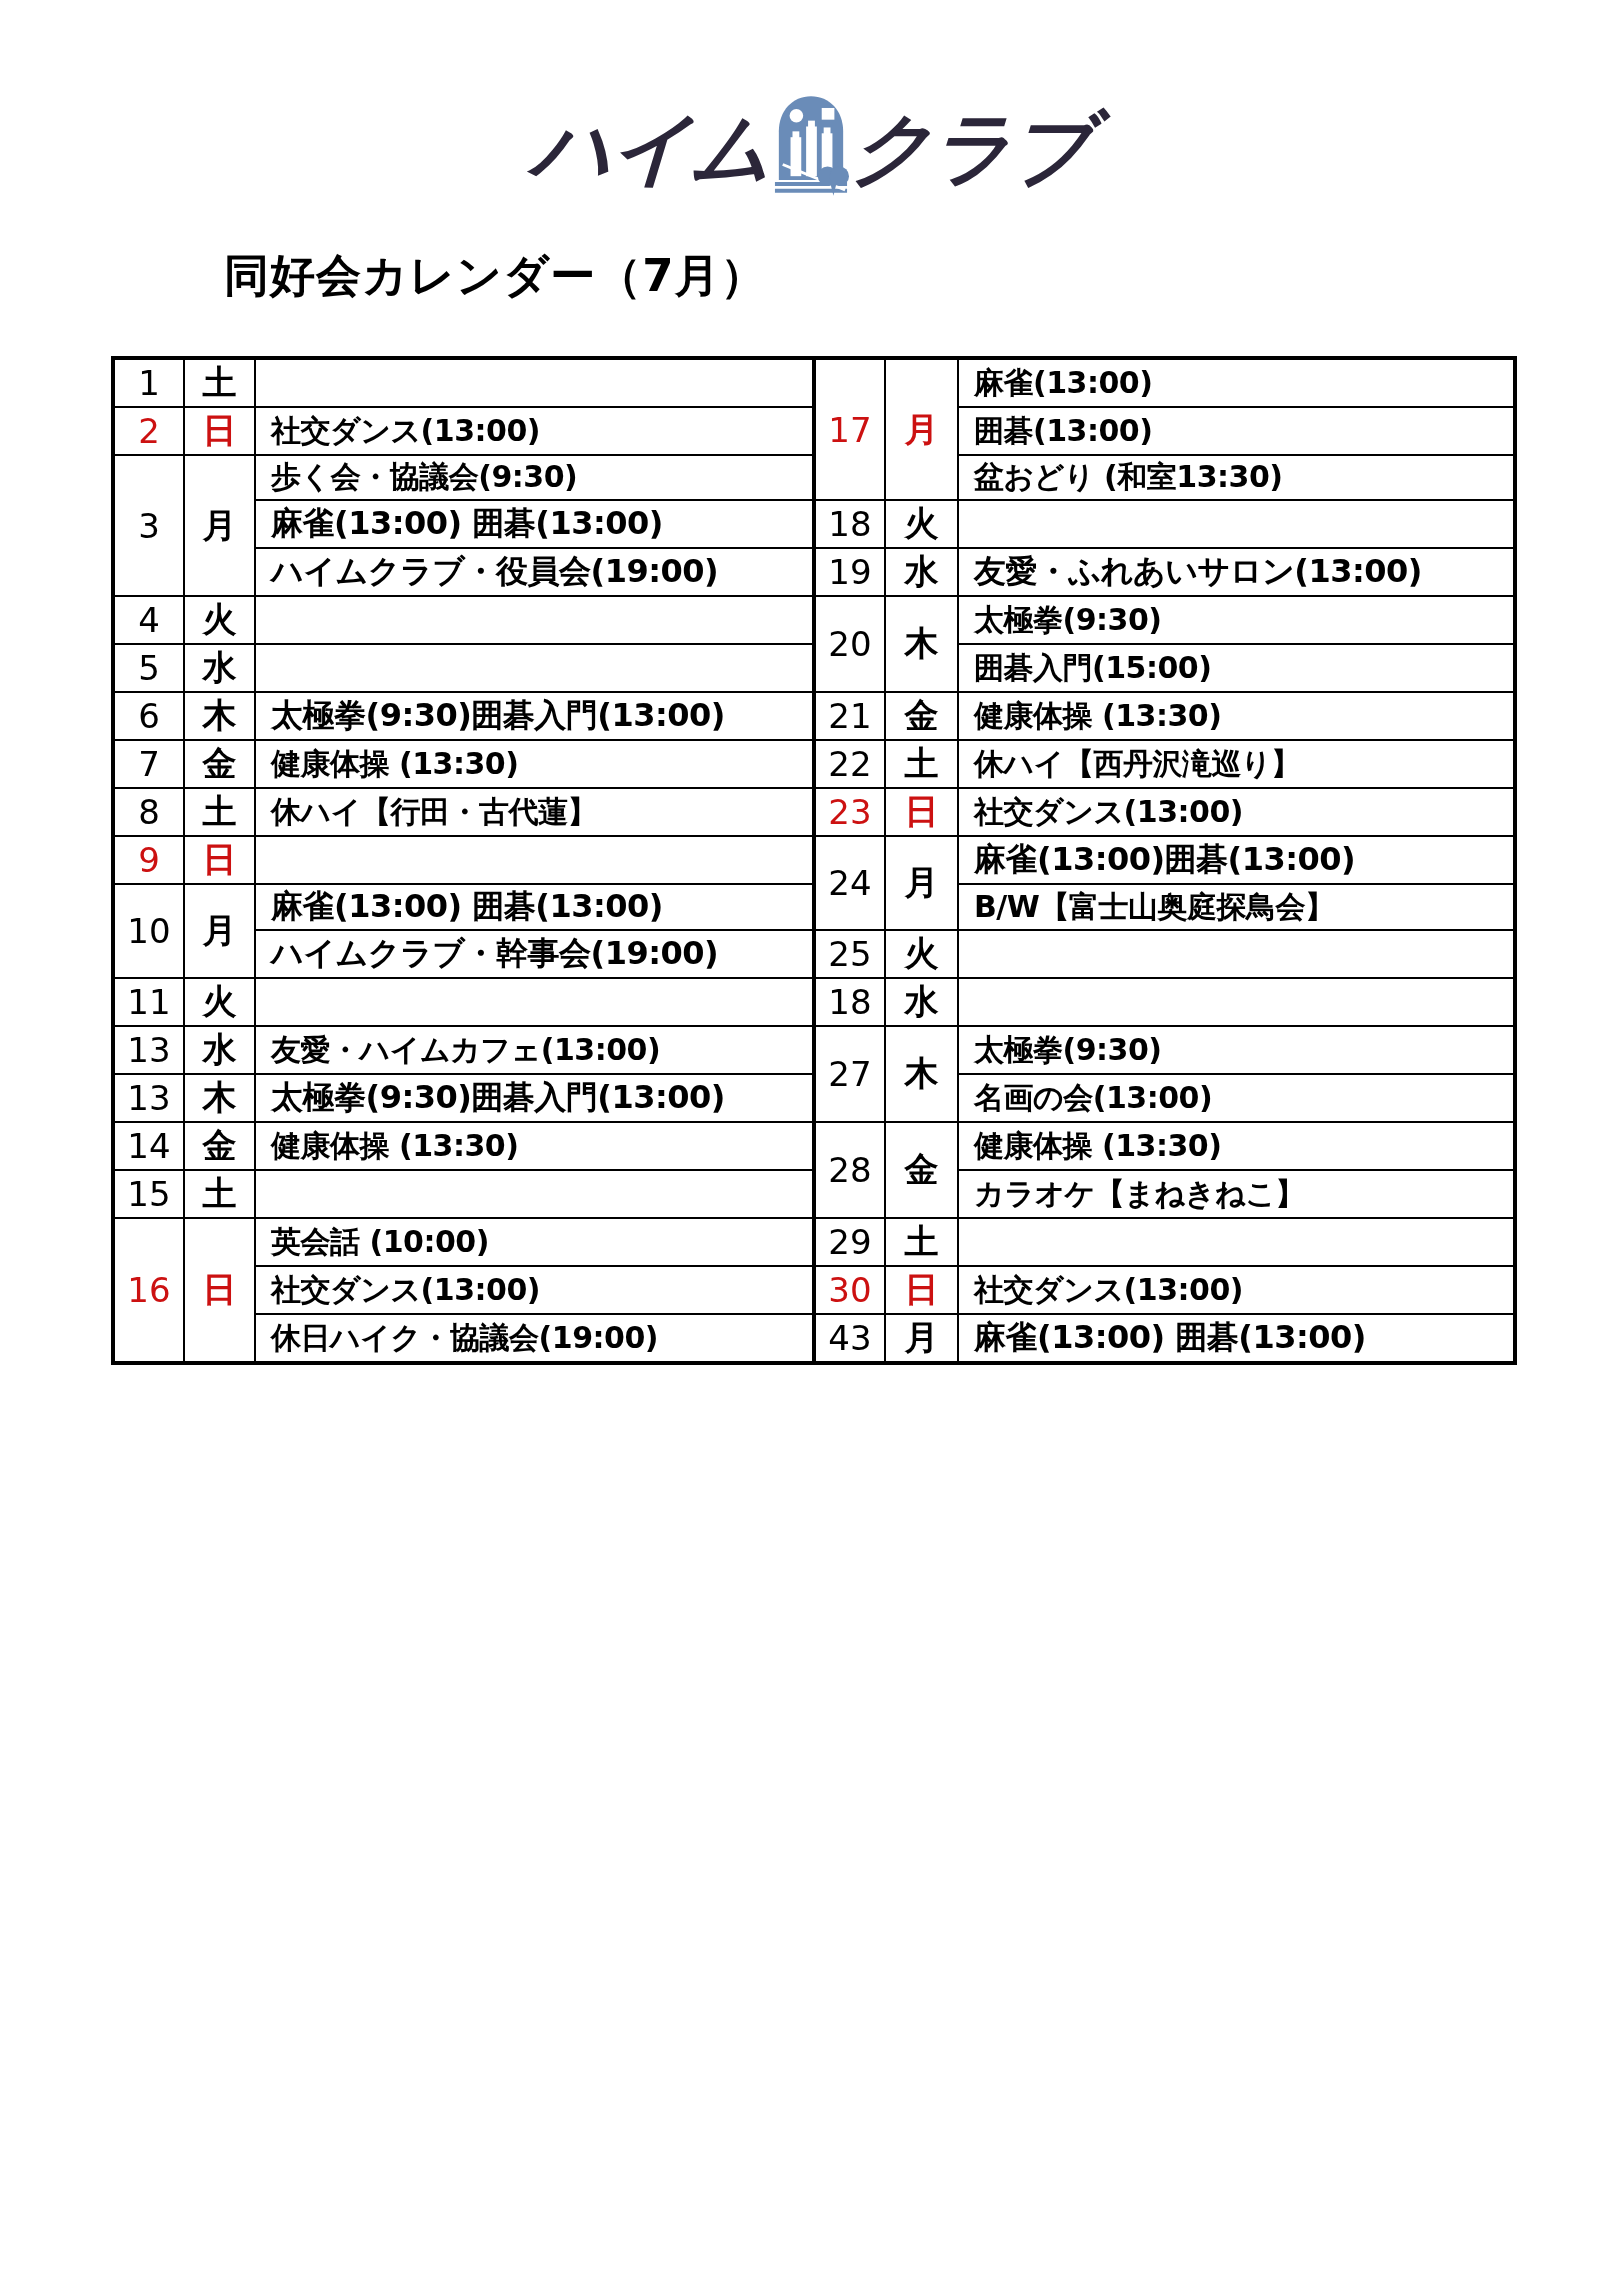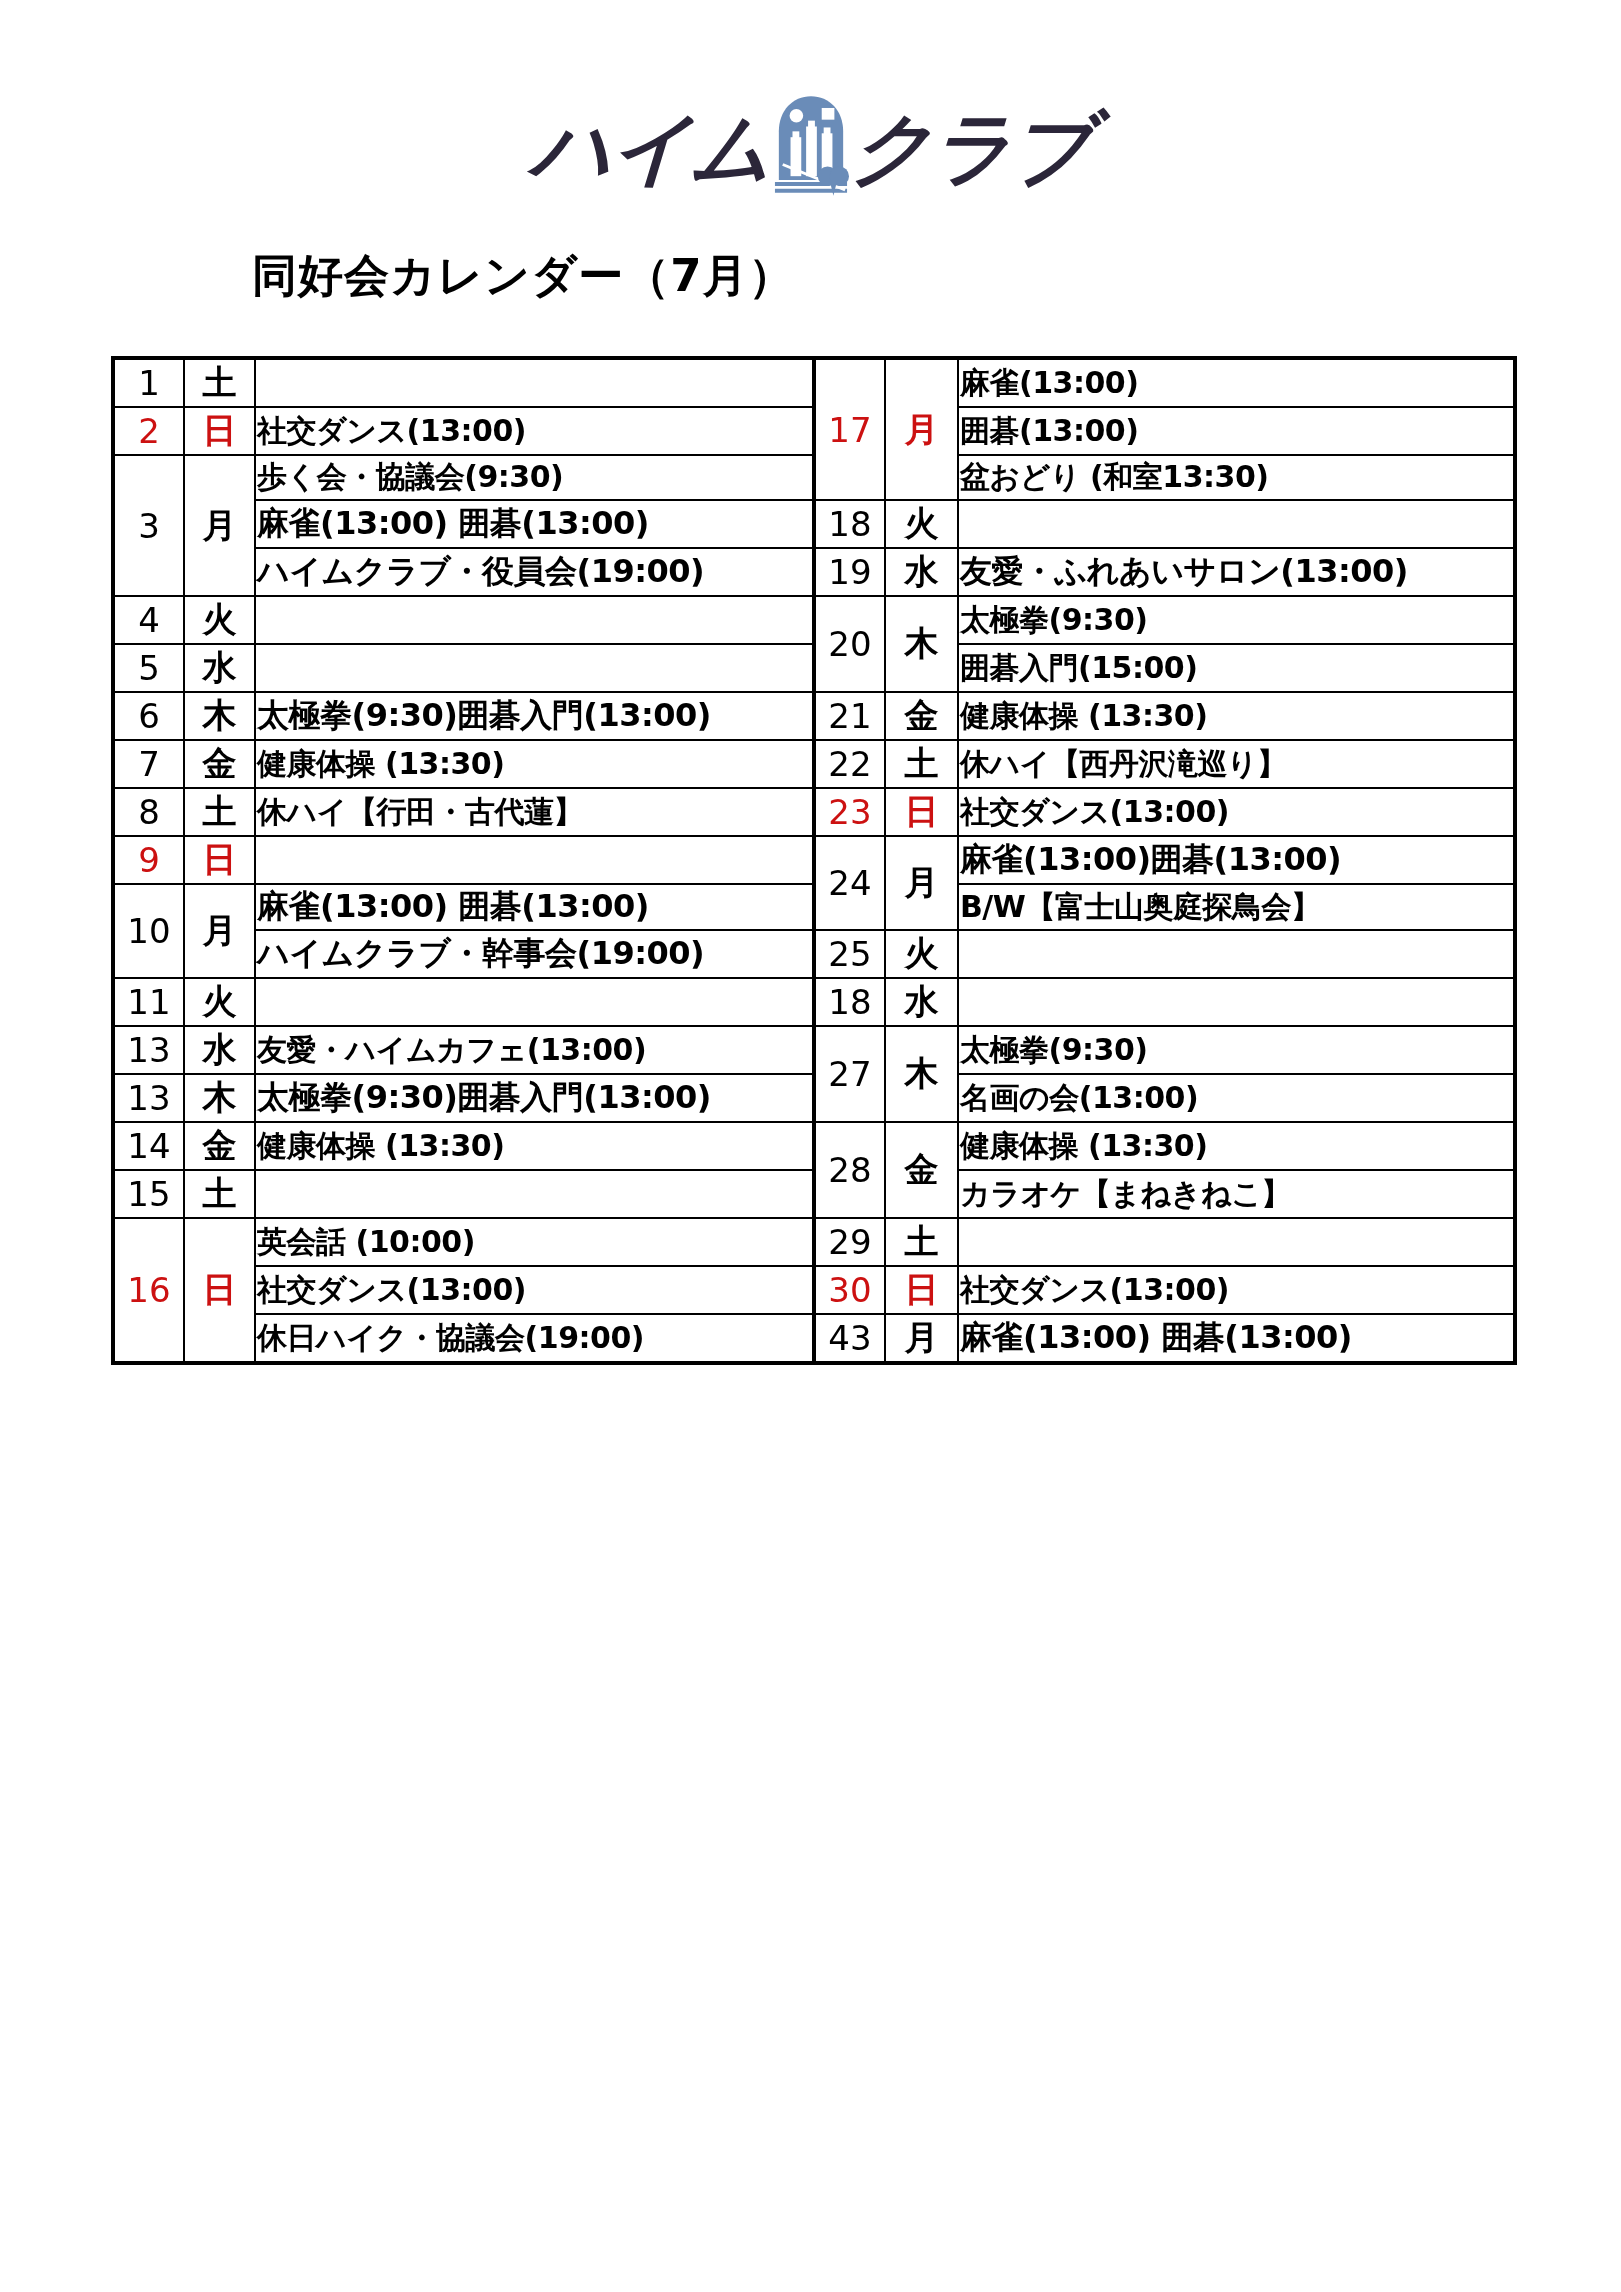--- a/index.html
+++ b/index.html
@@ -23,21 +23,21 @@
     color:#2b2639;line-height:1;
     font-style:italic;
     transform:skewX(-3deg);
   }
   .logo-emblem{
     width:76px;height:102px;margin:0 2px;position:relative;top:-3.9px;
   }
 
   
   .doc-title{
-    position:absolute;left:252px;top:253px;
+    position:absolute;left:224px;top:253px;
     font-size:45px;font-weight:700;color:#000;
     letter-spacing:1px;line-height:1;
     font-family:"DejaVu Sans","Liberation Sans",sans-serif;
   }
 
   
   .cal{
     position:absolute;left:111px;top:356px;
     width:1400px;
     border-collapse:collapse;
@@ -61,21 +61,21 @@
   td.daynum,td.weekday{
     text-align:center;
     font-size:34px;
     font-weight:400;
     font-family:"DejaVu Sans","Liberation Sans",sans-serif;
     color:#000;
   }
   td.weekday{font-weight:700;}
   td.daynum.red,td.weekday.red{color:#cc1111;}
   td.event{
-    padding-left:1px;
+    padding-left:15px;
     font-size:30px;
     font-weight:700;
     color:#000;
     white-space:nowrap;
     font-family:"DejaVu Sans","Liberation Sans",sans-serif;
     letter-spacing:-0.5px;
   }
   td.event.small{font-size:32px;}
   td.mid-gap{border-left:4.9px solid #000;text-align:center;}
 </style>

